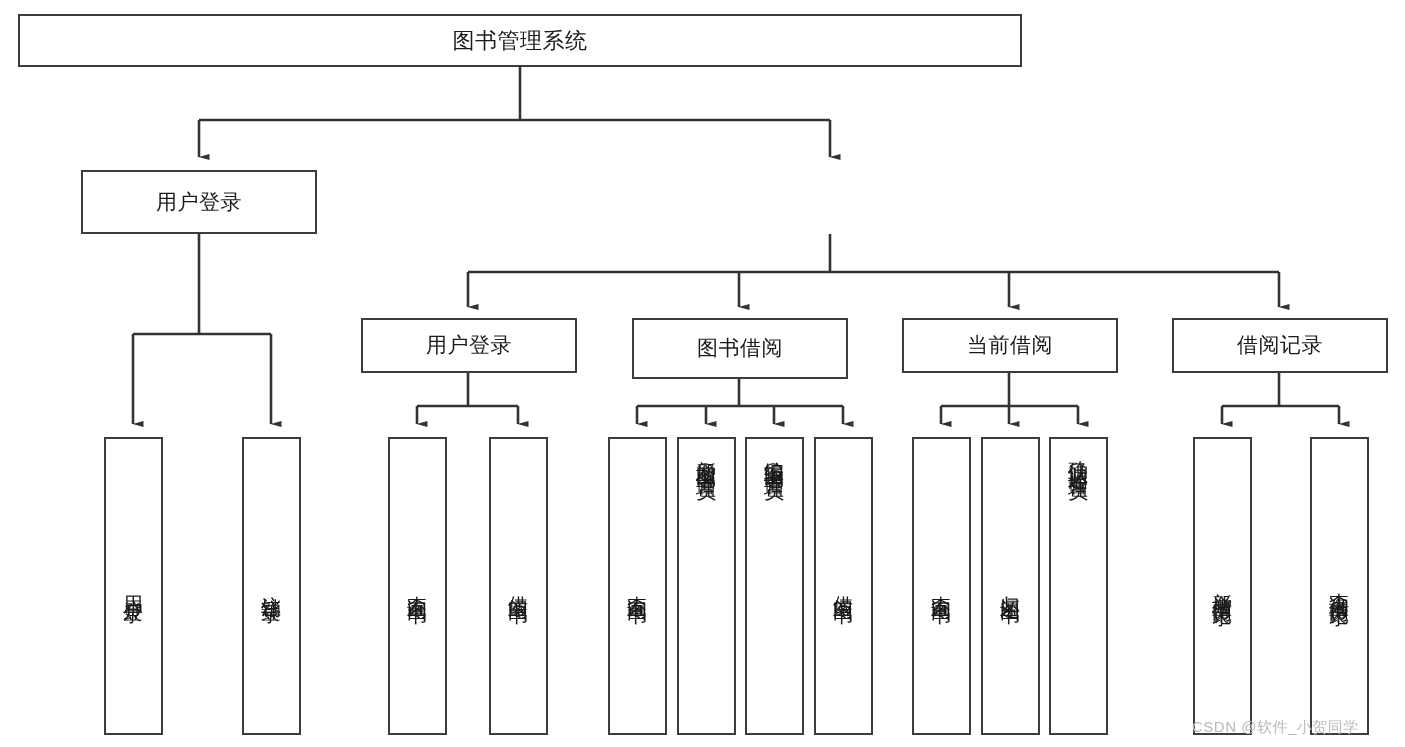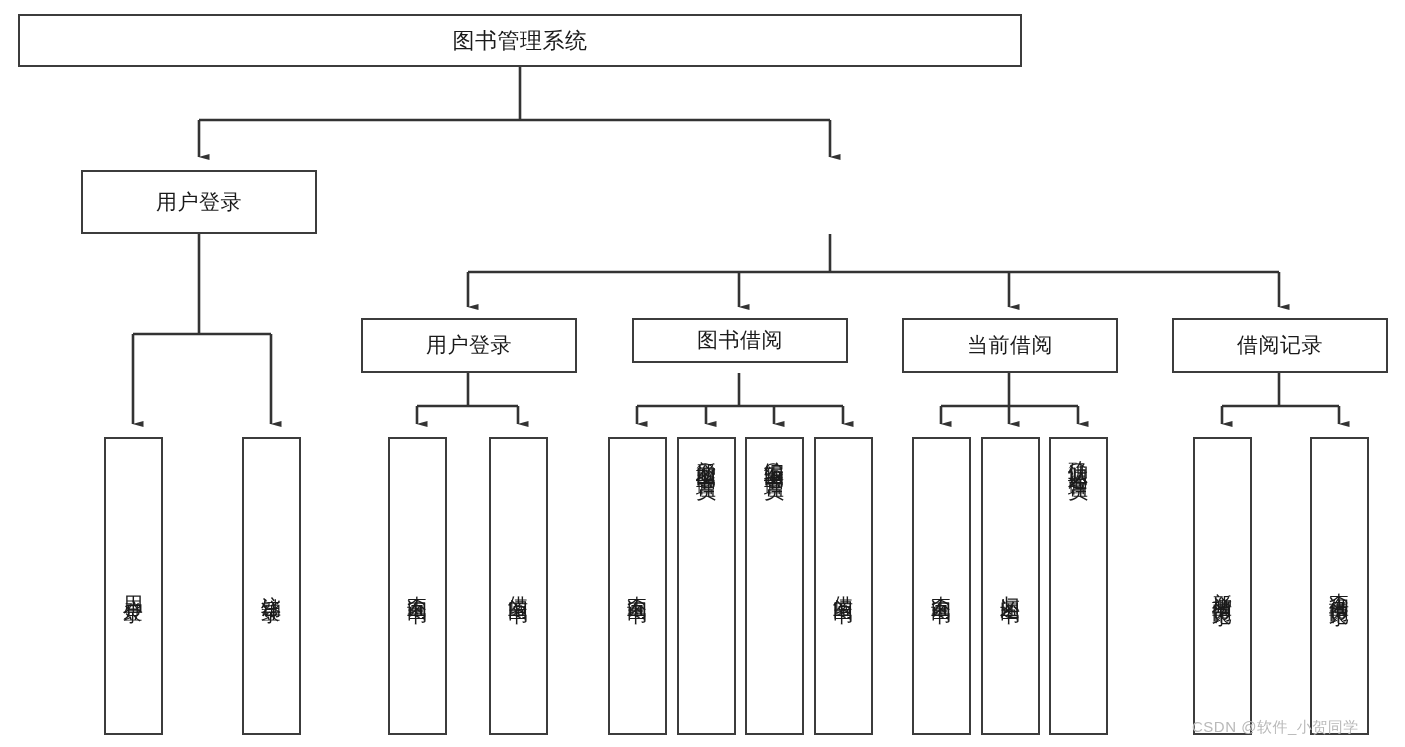--- a/index.html
+++ b/index.html
@@ -132,21 +132,21 @@
     <span class="node-label">图书管理系统</span>
   </div>
 
   <div class="node horiz" style="left:81px; top:170px; width:236px; height:64px;">
     <span class="node-label">用户登录</span>
   </div>
 
   <div class="node horiz" style="left:361px; top:318px; width:216px; height:55px;">
     <span class="node-label">用户登录</span>
   </div>
-  <div class="node horiz" style="left:632px; top:318px; width:216px; height:45px;">
+  <div class="node horiz" style="left:632px; top:318px; width:216px; height:61px;">
     <span class="node-label">图书借阅</span>
   </div>
   <div class="node horiz" style="left:902px; top:318px; width:216px; height:55px;">
     <span class="node-label">当前借阅</span>
   </div>
   <div class="node horiz" style="left:1172px; top:318px; width:216px; height:55px;">
     <span class="node-label">借阅记录</span>
   </div>
 
   <div class="node vert centered" style="left:104px; top:437px; width:59px; height:298px;">

